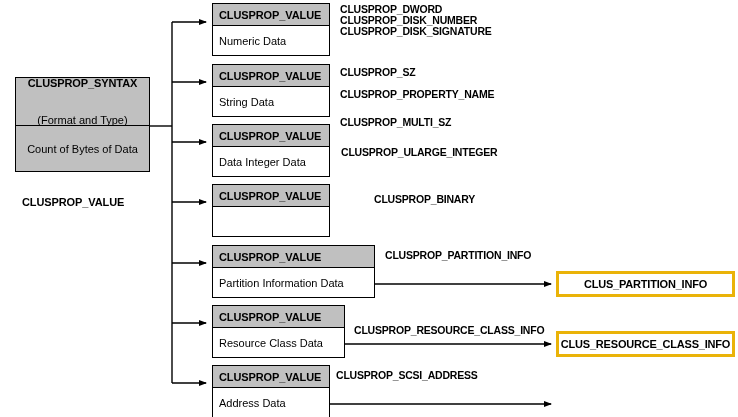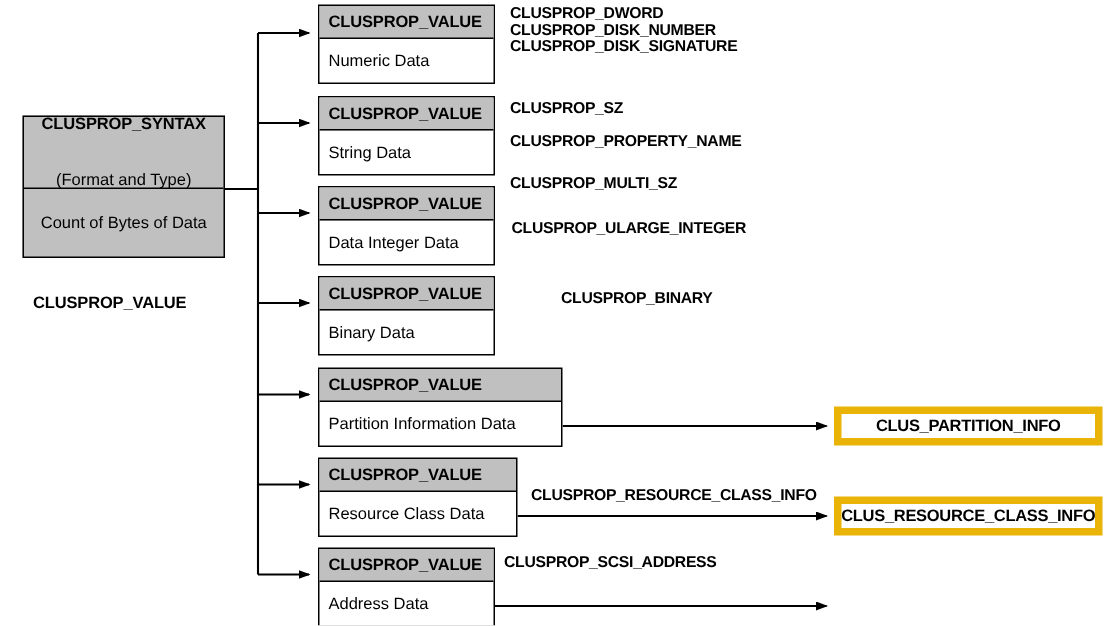--- a/index.html
+++ b/index.html
@@ -94,21 +94,21 @@
     position: absolute;
     font-size: 10.5px;
     font-weight: bold;
     color: #000000;
     letter-spacing: -0.2px;
     white-space: nowrap;
     line-height: 11px;
   }
   .termbox {
     position: absolute;
-    border: 5px solid #eab308;
+    border: 3px solid #eab308;
     box-sizing: border-box;
     background: #ffffff;
     display: flex;
     align-items: center;
     justify-content: center;
     font-size: 11px;
     font-weight: bold;
     color: #000000;
     letter-spacing: -0.2px;
     white-space: nowrap;
@@ -170,28 +170,28 @@
   <div class="annot" style="left:340px; top:89px;">CLUSPROP_PROPERTY_NAME</div>
 
   <div class="node" style="left:212px; top:124px; width:118px; height:53px;">
     <div class="hdr" style="height:22px;">CLUSPROP_VALUE</div>
     <div class="bdy" style="height:29px;">Data Integer Data</div>
   </div>
   <div class="annot" style="left:341px; top:147px;">CLUSPROP_ULARGE_INTEGER</div>
 
   <div class="node" style="left:212px; top:184px; width:118px; height:53px;">
     <div class="hdr" style="height:22px;">CLUSPROP_VALUE</div>
-    <div class="bdy" style="height:29px;">Binary Data</div>
   </div>
   <div class="annot" style="left:362px; top:194px;margin-left:12px;">CLUSPROP_BINARY</div>
 
   <div class="node" style="left:212px; top:245px; width:163px; height:53px;">
     <div class="hdr" style="height:22px;">CLUSPROP_VALUE</div>
     <div class="bdy" style="height:29px;">Partition Information Data</div>
   </div>
+  <div class="annot" style="left:385px; top:250px;">CLUSPROP_PARTITION_INFO</div>
   <div class="termbox" style="left:556px; top:271px; width:179px; height:26px;">CLUS_PARTITION_INFO</div>
 
   <div class="node" style="left:212px; top:305px; width:133px; height:53px;">
     <div class="hdr" style="height:22px;">CLUSPROP_VALUE</div>
     <div class="bdy" style="height:29px;">Resource Class Data</div>
   </div>
   <div class="annot" style="left:354px; top:310px;margin-top:15px;">CLUSPROP_RESOURCE_CLASS_INFO</div>
   <div class="termbox" style="left:556px; top:331px; width:179px; height:26px;">CLUS_RESOURCE_CLASS_INFO</div>
 
   <div class="node" style="left:212px; top:365px; width:118px; height:53px;">

